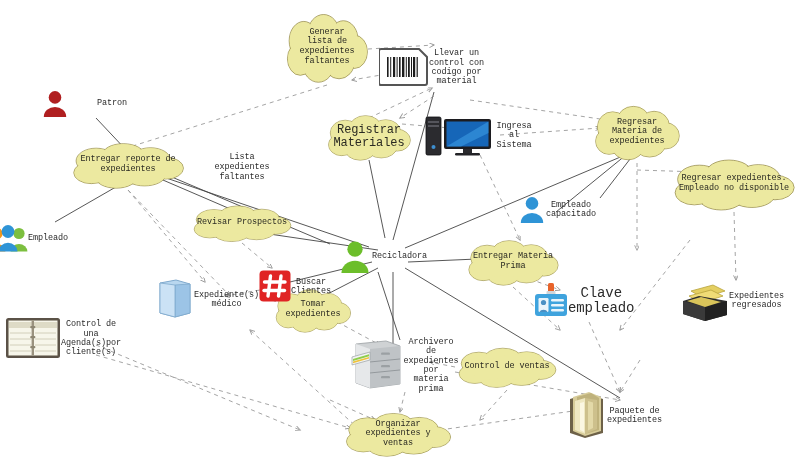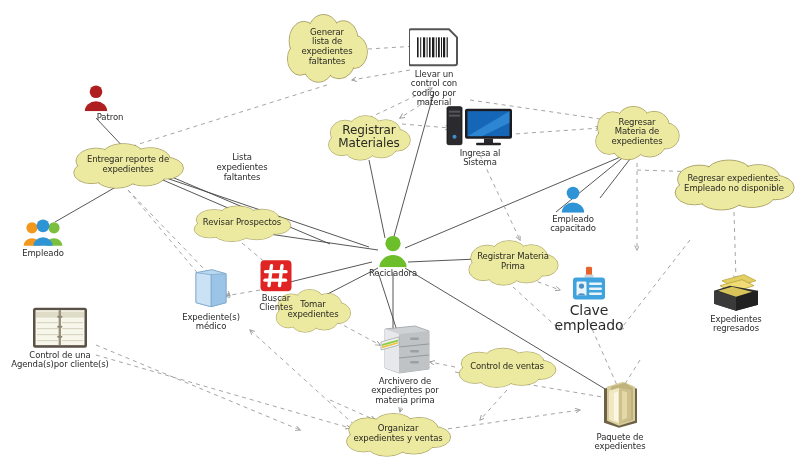--- a/index.html
+++ b/index.html
@@ -7,20 +7,21 @@
   body{
     font-family:"DejaVu Sans", sans-serif;
     -webkit-font-smoothing:antialiased;
   }
   #canvas{
     position:relative;
     width:800px;
     height:472px;
     background:#ffffff;
     overflow:hidden;
+    font-family:Liberation Mono, monospace;
   }
   #edges{
     position:absolute;
     left:0; top:0;
     width:800px; height:472px;
     pointer-events:none;
   }
   
   .cloud{
     position:absolute;
@@ -44,21 +45,21 @@
     padding:0 6px;
     white-space:pre-line;
     letter-spacing:-0.1px;
   }
   
   .node{
     position:absolute;
     transform:translate(-50%,-50%);
     width:110px;
     display:flex;
-    flex-direction:column;
+    flex-direction:row;
     align-items:center;
     z-index:7;
   }
   .node .glyph{
     display:block;
     line-height:0;
   }
   .node .node-label{
     margin-top:2px;
     text-align:center;
@@ -314,21 +315,21 @@
             <ellipse cx="92" cy="34" rx="34.6" ry="24.6" fill="#ece9a0"></ellipse>
             <ellipse cx="138" cy="44" rx="32.6" ry="25.6" fill="#ece9a0"></ellipse>
             <ellipse cx="164" cy="62" rx="28.6" ry="22.6" fill="#ece9a0"></ellipse>
             <ellipse cx="128" cy="76" rx="34.6" ry="23.6" fill="#ece9a0"></ellipse>
             <ellipse cx="80" cy="80" rx="34.6" ry="24.6" fill="#ece9a0"></ellipse>
             <ellipse cx="38" cy="72" rx="28.6" ry="22.6" fill="#ece9a0"></ellipse>
             <ellipse cx="108" cy="56" rx="42.6" ry="30.6" fill="#ece9a0"></ellipse>
             <ellipse cx="66" cy="60" rx="36.6" ry="26.6" fill="#ece9a0"></ellipse>
           </g>
         </svg>
-        <span class="cloud-label">Registrar Materia
+        <span class="cloud-label">Entregar Materia
 Prima</span>
       </div>
       <div class="cloud" style="left: 313px; top: 310px; width: 80px; height: 48px; font-size: 8.5px;">
         <svg class="cloud-svg" viewBox="0 0 200 110" preserveAspectRatio="none">
           <g>
             <ellipse cx="46" cy="46" rx="34" ry="28" fill="#ece9a0" stroke="#8a7f3d" stroke-width="1.2"></ellipse>
             <ellipse cx="92" cy="34" rx="36" ry="26" fill="#ece9a0" stroke="#8a7f3d" stroke-width="1.2"></ellipse>
             <ellipse cx="138" cy="44" rx="34" ry="27" fill="#ece9a0" stroke="#8a7f3d" stroke-width="1.2"></ellipse>
             <ellipse cx="164" cy="62" rx="30" ry="24" fill="#ece9a0" stroke="#8a7f3d" stroke-width="1.2"></ellipse>
             <ellipse cx="128" cy="76" rx="36" ry="25" fill="#ece9a0" stroke="#8a7f3d" stroke-width="1.2"></ellipse>

